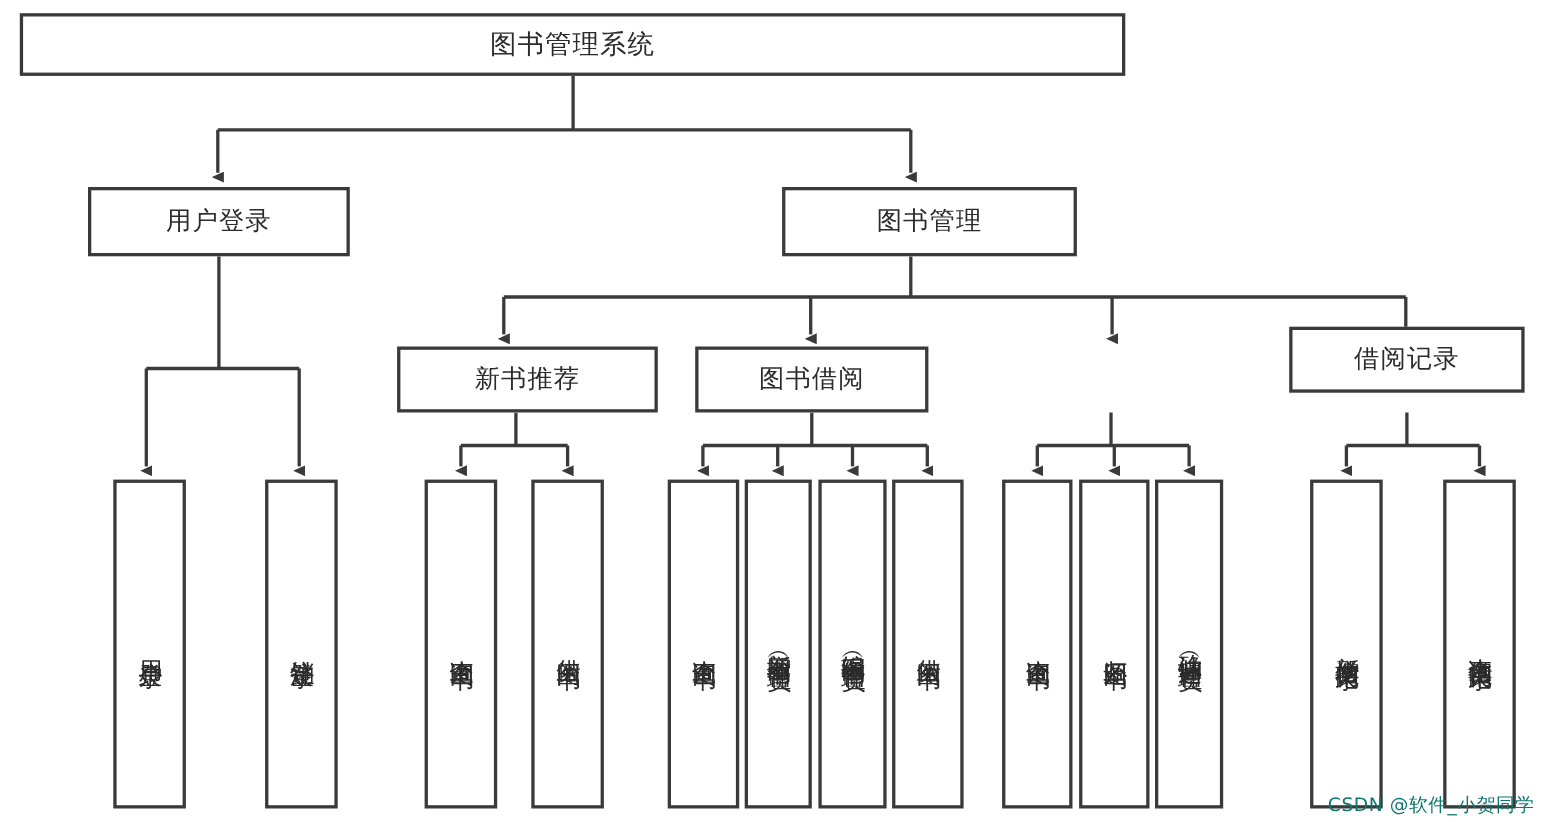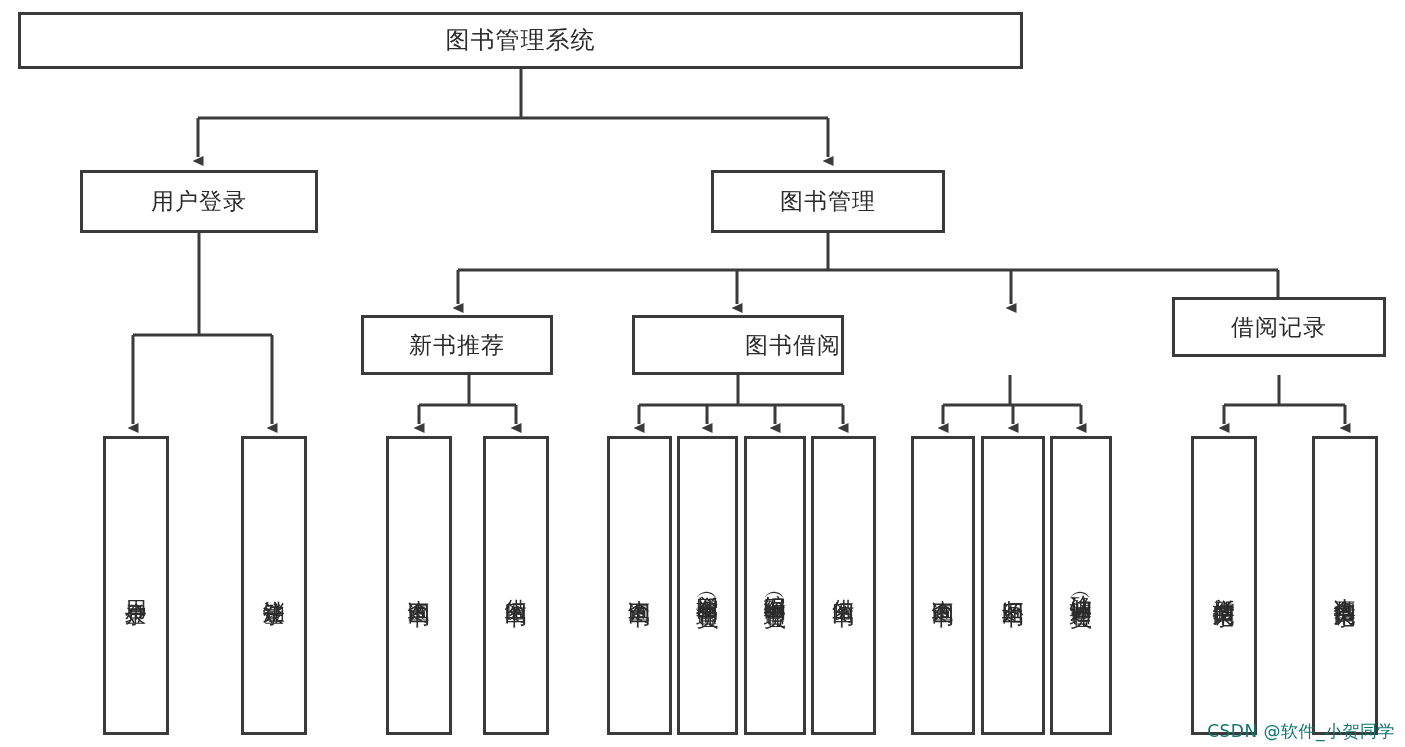--- a/index.html
+++ b/index.html
@@ -129,28 +129,28 @@
     </g>
   </svg>
 
   <div class="node h root" style="left:18px; top:12px; width:1005px; height:57px;">
     <span class="label">图书管理系统</span>
   </div>
 
   <div class="node h" style="left:80px; top:170px; width:238px; height:63px;">
     <span class="label">用户登录</span>
   </div>
-  <div class="node h" style="left:711px; top:170px; width:234px; height:63px;text-align:center;">
+  <div class="node h" style="left:711px; top:170px; width:268px; height:63px;text-align:center;">
     <span class="label">图书管理</span>
   </div>
 
-  <div class="node h" style="left:361px; top:315px; width:192px; height:60px;">
+  <div class="node h" style="left:361px; top:315px; width:237px; height:60px;">
     <span class="label">新书推荐</span>
   </div>
-  <div class="node h" style="left:632px; top:315px; width:212px; height:60px;justify-content:flex-end;">
+  <div class="node h" style="left:632px; top:315px; width:212px; height:60px;">
     <span class="label">图书借阅</span>
   </div>
   <div class="node h" style="left:1172px; top:297px; width:214px; height:60px;">
     <span class="label">借阅记录</span>
   </div>
 
   <div class="node v" style="left:103px; top:436px; width:66px; height:299px;">
     <span class="label">用户登录</span>
   </div>
   <div class="node v" style="left:241px; top:436px; width:66px; height:299px;">

